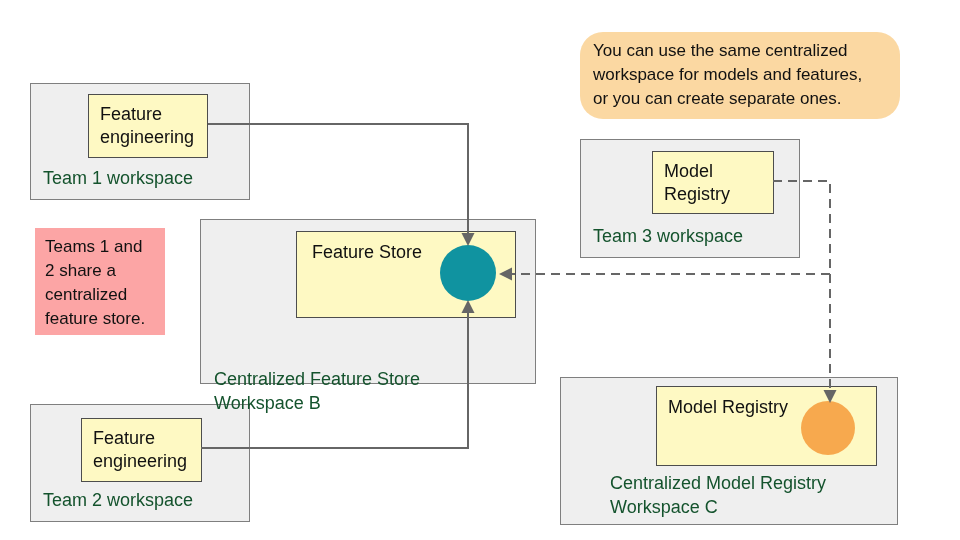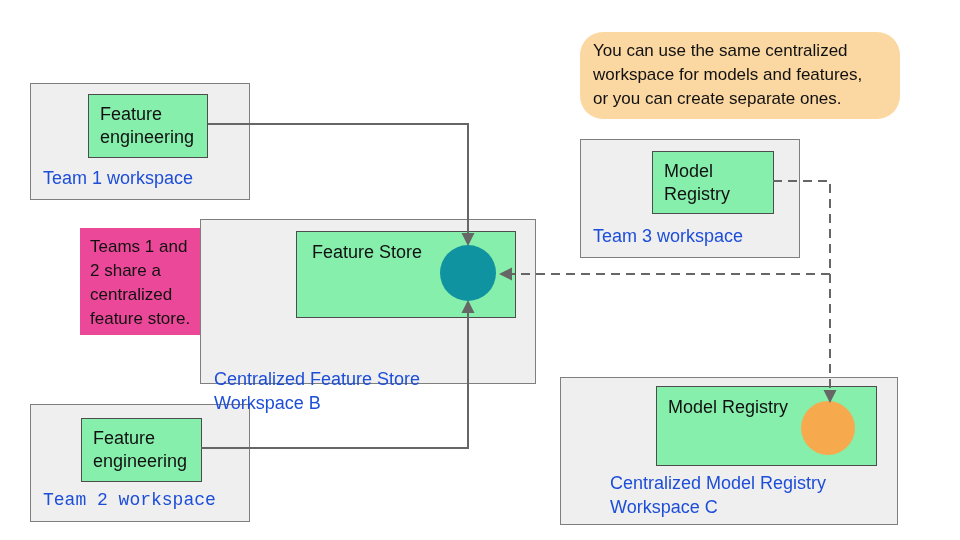--- a/index.html
+++ b/index.html
@@ -18,25 +18,25 @@
   .workspace {
     position: absolute;
     background: #efefef;
     border: 1px solid #7f7f7f;
   }
   .ws-label {
     position: absolute;
     font-size: 18px;
     line-height: 24px;
     white-space: pre-line;
-    color: #1d4ed8;
+    color: #14532d;
   }
   .component {
     position: absolute;
-    background: #86efac;
+    background: #fef9c3;
     border: 1px solid #4d4d4d;
     display: flex;
     flex-direction: column;
     justify-content: center;
     font-size: 18px;
     line-height: 23px;
     padding-left: 11px;
     padding-right: 6px;
     color: #111111;
   }
@@ -68,21 +68,21 @@
   .connector-layer path { fill: none; stroke-width: 2; }
   .connector-layer path.dashed { stroke-dasharray: 9 6; }
 
   
   #ws-team1 { left: 30px;  top: 83px;  width: 220px; height: 117px; }
   #ws-team1 .component { left: 57px; top: 10px; width: 120px; height: 64px; }
   #ws-team1 .ws-label  { left: 12px; bottom: 9px; }
 
   #ws-team2 { left: 30px;  top: 404px; width: 220px; height: 118px; }
   #ws-team2 .component { left: 50px; top: 13px; width: 121px; height: 64px; }
-  #ws-team2 .ws-label  { left: 12px; bottom: 9px; font-family: Liberation Mono, monospace; }
+  #ws-team2 .ws-label  { left: 12px; bottom: 9px; }
 
   #ws-team3 { left: 580px; top: 139px; width: 220px; height: 119px; }
   #ws-team3 .component { left: 71px; top: 11px; width: 122px; height: 63px; }
   #ws-team3 .ws-label  { left: 12px; bottom: 9px; }
 
   #ws-b { left: 200px; top: 219px; width: 336px; height: 165px; }
   #ws-b .component { left: 95px; top: 11px; width: 220px; height: 87px; padding-left: 15px; }
   #ws-b .ws-label  { left: 13px; top: 107px; margin-top: 40px; }
 
   #ws-c { left: 560px; top: 377px; width: 338px; height: 148px; }
@@ -91,21 +91,21 @@
 </style>
 </head>
 <body>
 
 <div class="canvas">
 
   <div class="note note-orange" style="background-color: rgb(251, 216, 162);">You can use the same centralized
 workspace for models and features,
 or you can create separate ones.</div>
 
-  <div class="note note-teal" style="background-color: #ec4899; margin-left: 45px;">Teams 1 and
+  <div class="note note-teal" style="background-color: #fca5a5;">Teams 1 and
 2 share a
 centralized
 feature store.</div>
 
   <div class="workspace" id="ws-team1">
     <div class="component">Feature engineering</div>
     <div class="ws-label">Team 1 workspace</div>
   </div>
 
   <div class="workspace" id="ws-team2">

